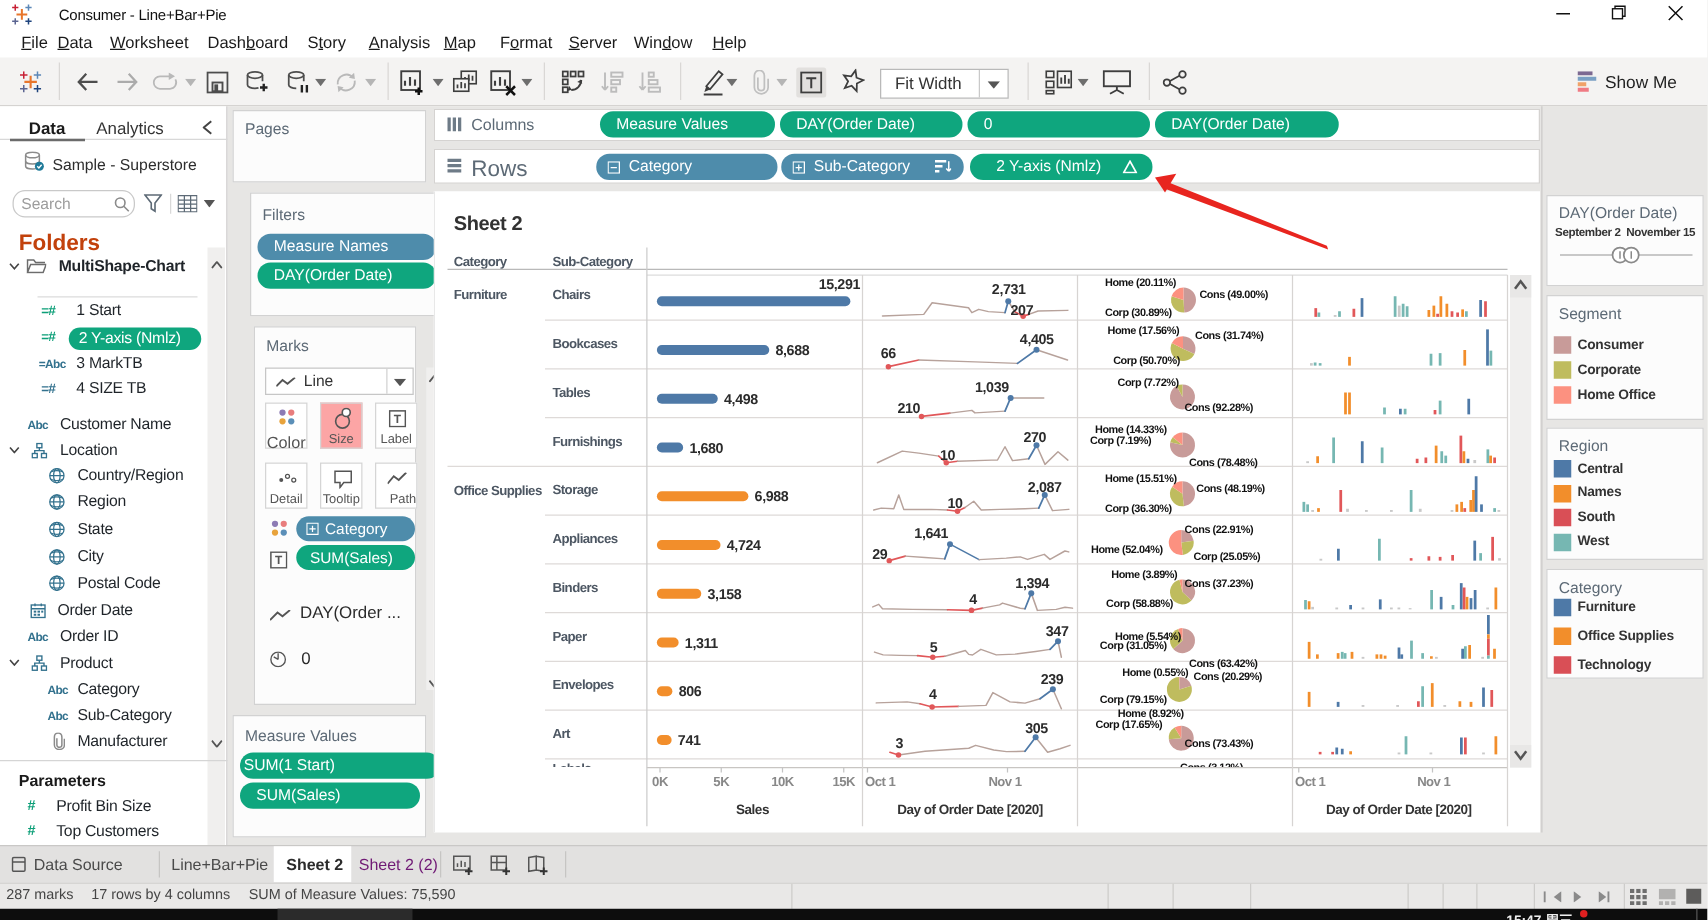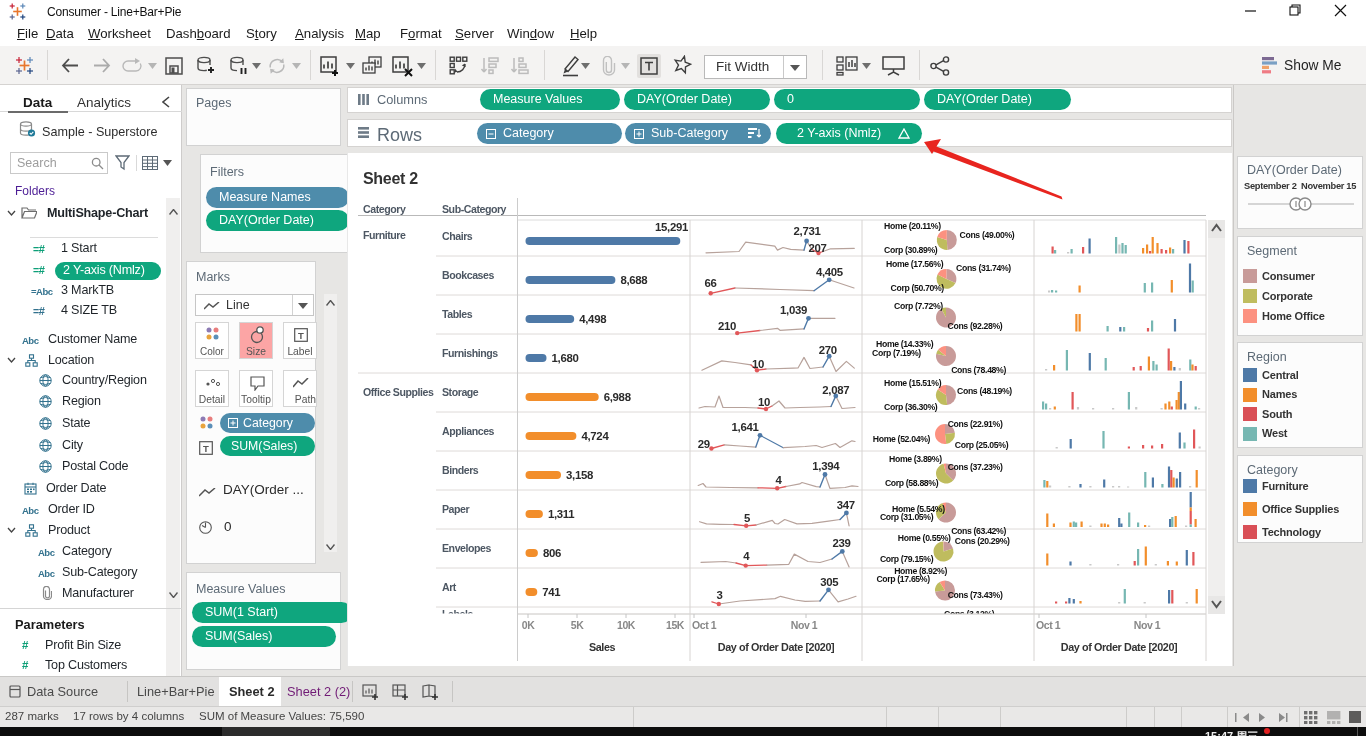--- a/index.html
+++ b/index.html
@@ -240,21 +240,21 @@
     <svg class="abs" style="left:19px;top:36px" width="17" height="16" viewBox="0 0 17 16">
 <g fill="none" stroke="#8a8a8a" stroke-width="1.2">
         <ellipse cx="7" cy="3" rx="5.5" ry="2.2"></ellipse>
         <path d="M1.5,3 v5 c0,1.2 2.5,2.2 5.5,2.2 s5.5,-1 5.5,-2.2 v-5"></path>
         <path d="M1.5,8 v4 c0,1.2 2.5,2.2 5.5,2.2 1,0 2,-0.1 2.8,-0.3"></path>
       </g>
 <circle cx="12.5" cy="12" r="3.6" fill="#1f7a99"></circle>
       <path d="M10.8,12 l1.3,1.3 2.2,-2.5" stroke="#fff" stroke-width="1.1" fill="none"></path>
     </svg>
     <div class="abs" style="left:42px;top:40px;font-size:12.6px;color:#2d2d2d">Sample - Superstore</div>
-    <div class="abs" style="left:10px;top:67px;width:98px;height:22px;border:1px solid #c9c9c9;border-radius:0;background:#fff">
+    <div class="abs" style="left:10px;top:67px;width:98px;height:22px;border:1px solid #c9c9c9;border-radius:10px;background:#fff">
       <div class="abs" style="left:6px;top:3px;font-size:12.5px;color:#9d9d9d">Search</div>
       <svg class="abs" style="left:80px;top:4px" width="13" height="13" viewBox="0 0 13 13">
         <circle cx="5.2" cy="5.2" r="3.8" fill="none" stroke="#8b8b8b" stroke-width="1.3"></circle>
         <line x1="8" y1="8" x2="12" y2="12" stroke="#8b8b8b" stroke-width="1.3"></line>
       </svg>
     </div>
     <svg class="abs" style="left:115px;top:70px" width="15" height="16" viewBox="0 0 15 16">
       <path d="M1,1 h13 l-5,6.5 V14 l-3,-2 V7.5 z" fill="none" stroke="#5d6a76" stroke-width="1.3"></path>
     </svg>
     <div class="abs" style="left:136px;top:70px;width:1px;height:16px;background:#d9d9d9"></div>
@@ -264,21 +264,21 @@
         <line x1="0.5" y1="4" x2="15.5" y2="4"></line>
         <line x1="0.5" y1="7.3" x2="15.5" y2="7.3"></line>
         <line x1="0.5" y1="10.6" x2="15.5" y2="10.6"></line>
         <line x1="5.5" y1="0.5" x2="5.5" y2="13.5"></line>
         <line x1="10.5" y1="0.5" x2="10.5" y2="13.5"></line>
       </g>
     </svg>
     <svg class="abs" style="left:163px;top:75px" width="9" height="6" viewBox="0 0 9 6">
       <path d="M0,0 h9 l-4.5,6 z" fill="#555"></path>
     </svg>
-    <div class="abs" style="left:15px;top:99px;font-size:12px;font-weight:normal;color:#4c1d95">Folders</div>
+    <div class="abs" style="left:15px;top:99px;font-size:18px;font-weight:bold;color:#c2410c">Folders</div>
     <svg class="abs" style="left:7px;top:125px" width="9" height="6" viewBox="0 0 9 6">
       <path d="M1,1 l3.5,4 L8,1" fill="none" stroke="#444" stroke-width="1.3"></path>
     </svg>
     <svg class="abs" style="left:21px;top:121px" width="16" height="13" viewBox="0 0 16 13">
       <path d="M1,12 V2 h5 l1.5,2 H15 M1,12 l2.5,-6.5 H16 L13.5,12 z" fill="none" stroke="#6d6d6d" stroke-width="1.2"></path>
     </svg>
     <div class="treetext" style="left:47px;top:121px;font-weight:bold">MultiShape-Chart</div>
     <div class="abs" style="left:30px;top:152px;width:128px;height:1px;background:#dcdcdc"></div>
     <div class="abs" style="left:166px;top:113px;width:14px;height:492px;background:#f0efee"></div>
     <svg class="abs" style="left:169px;top:124px" width="9" height="6" viewBox="0 0 9 6">
@@ -400,21 +400,21 @@
     <div class="treetext" style="left:45px;top:573px">Top Customers</div>
   </div>
 <div class="card" style="left:186px;top:88px;width:155px;height:58px">
     <div class="cardlabel abs" style="left:9px;top:7px">Pages</div>
   </div>
 <div class="card" style="left:200px;top:154px;width:170px;height:99px">
     <div class="cardlabel abs" style="left:9px;top:10px">Filters</div>
 <div class="pill b" style="left:5px;top:32px;width:143px;padding-left:13px">Measure Names</div>
 <div class="pill g" style="left:5px;top:55px;width:143px;padding-left:13px">DAY(Order Date)</div>
   </div>
-<div class="card" style="left:186px;top:261px;width:130px;height:303px">
+<div class="card" style="left:203px;top:261px;width:130px;height:303px">
     <div class="cardlabel abs" style="left:9px;top:8px">Marks</div>
     <div class="abs" style="left:8px;top:32px;width:119px;height:22px;border:1px solid #c6c6c6;background:#fff">
 <svg class="abs" style="left:8px;top:7px" width="16" height="8" viewBox="0 0 16 8">
         <path d="M0,7 L5,2 L9,5 L15,0" fill="none" stroke="#555" stroke-width="1.5"></path>
       </svg>
 <div class="abs" style="left:30px;top:3px;font-size:12.5px;color:#333">Line</div>
 <div class="abs" style="left:96px;top:0;width:1px;height:20px;background:#d2d2d2"></div>
 <svg class="abs" style="left:102px;top:8px" width="10" height="6" viewBox="0 0 10 6">
         <path d="M0,0 h10 l-5,6 z" fill="#555"></path>
       </svg>
@@ -426,21 +426,21 @@
     <svg class="abs" style="left:139px;top:282px" width="9" height="6" viewBox="0 0 9 6">
       <path d="M0.5,0.5 L4.5,5.5 L8.5,0.5" fill="none" stroke="#555" stroke-width="1.4"></path>
     </svg>
     <div class="abs" style="left:8px;top:60px;width:34px;height:37px;border:1px solid #d5d5d5;background:#fff">
       <svg class="abs" style="left:9px;top:4px" width="16" height="17" viewBox="0 0 16 17">
         <circle cx="4" cy="3" r="2.5" fill="#8d7bb4"></circle>
         <circle cx="11" cy="3" r="2.5" fill="#e87d7d"></circle>
         <circle cx="4" cy="10" r="2.5" fill="#e8a33c"></circle>
         <circle cx="11" cy="10" r="2.5" fill="#5b8fb8"></circle>
       </svg>
-      <div class="abs" style="left:0;top:23px;width:32px;text-align:center;font-size:10px;color:#555">Color</div>
+      <div class="abs" style="left:0;top:23px;width:32px;text-align:center;font-size:13px;color:#555">Color</div>
     </div>
     <div class="abs" style="left:52px;top:60px;width:34px;height:37px;border:1px solid #d5d5d5;background:#fca5a5">
       <svg class="abs" style="left:9px;top:3px" width="16" height="18" viewBox="0 0 16 18">
         <circle cx="8" cy="11" r="5.5" fill="none" stroke="#555" stroke-width="1.3"></circle>
         <circle cx="11" cy="4" r="3.2" fill="#fff" stroke="#555" stroke-width="1.3"></circle>
       </svg>
       <div class="abs" style="left:0;top:23px;width:32px;text-align:center;font-size:10.3px;color:#555">Size</div>
     </div>
     <div class="abs" style="left:96px;top:60px;width:34px;height:37px;border:1px solid #d5d5d5;background:#fff">
       <svg class="abs" style="left:10px;top:5px" width="14" height="14" viewBox="0 0 14 14">
@@ -489,21 +489,21 @@
     </svg>
     <div class="abs" style="left:36px;top:220px;font-size:13.5px;color:#2b2b2b">DAY(Order ...</div>
     <svg class="abs" style="left:12px;top:259px" width="13" height="13" viewBox="0 0 13 13">
       <circle cx="6.5" cy="6.5" r="5.8" fill="none" stroke="#555" stroke-width="1.1"></circle>
       <path d="M6.5,6.5 V1.5 M6.5,6.5 L3,4.5" stroke="#555" stroke-width="1.1"></path>
     </svg>
     <div class="abs" style="left:37px;top:257px;font-size:13.5px;color:#2b2b2b">0</div>
   </div>
 <div class="card" style="left:186px;top:572px;width:155px;height:98px">
     <div class="cardlabel abs" style="left:9px;top:9px">Measure Values</div>
-<div class="pill g" style="left:5px;top:29px;width:160px;padding-left:13px">SUM(1 Start)</div>
+<div class="pill g" style="left:5px;top:29px;width:160px;padding-left:3px">SUM(1 Start)</div>
 <div class="pill g" style="left:5px;top:53px;width:144px;padding-left:13px">SUM(Sales)</div>
   </div>
 <div class="abs" style="left:347px;top:87px;width:885px;height:26px;background:#fff;border:1px solid #d5d3d1"></div>
 <svg class="abs" style="left:357px;top:93px" width="13" height="13" viewBox="0 0 13 13">
     <g fill="#6e7b87">
       <rect x="1" y="1" width="2.6" height="11"></rect>
       <rect x="5.2" y="1" width="2.6" height="11"></rect>
       <rect x="9.4" y="1" width="2.6" height="11"></rect>
     </g>
   </svg>

